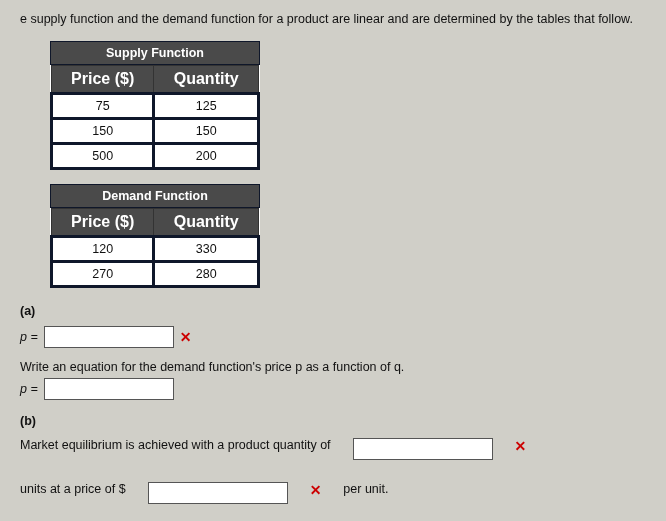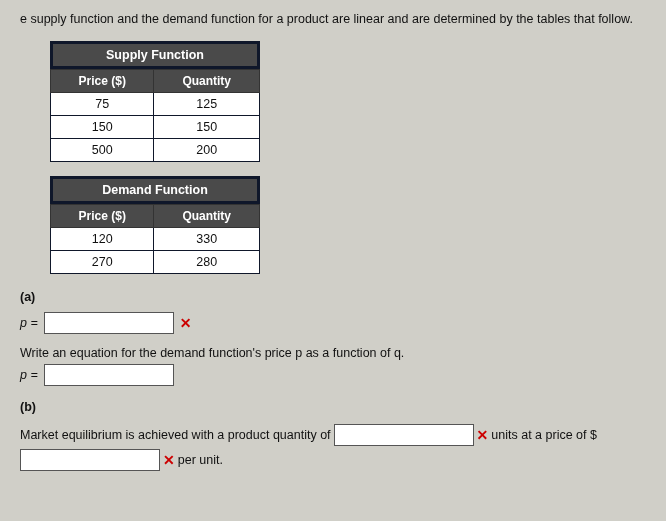--- a/index.html
+++ b/index.html
@@ -27,40 +27,40 @@
     .table-section {
       width: 210px;
     }
     .table-title {
       background: #4a4a4a;
       color: white;
       text-align: center;
       font-size: 12.5px;
       font-weight: bold;
       padding: 4px 6px;
-      border: 3px solid #0f172a;
+      border: 1px solid #0f172a;
     }
     table {
       width: 100%;
       border-collapse: collapse;
       background: white;
     }
     table th {
       background: #4a4a4a;
       color: white;
-      font-size: 12px;
+      font-size: 16px;
       font-weight: bold;
       text-align: center;
       padding: 4px 8px;
       border: 1px solid #333;
     }
     table td {
       text-align: center;
       padding: 4px 8px;
-      border: 1px solid #0f172a;
+      border: 3px solid #0f172a;
       font-size: 12.5px;
       background: white;
     }
     .part-label {
       font-weight: bold;
       font-size: 12.5px;
       margin-bottom: 4px;
     }
     .equation-row {
       display: flex;
@@ -96,22 +96,22 @@
     .part-b-section {
       margin-top: 8px;
     }
     .part-b-intro {
       font-size: 12.5px;
       font-weight: bold;
       margin-bottom: 6px;
     }
     .part-b-row {
       display: flex;
-      align-items: center;
-      gap: 3px;
+      align-items: flex-start;
+      gap: 22px;
       flex-wrap: wrap;
       font-size: 12.5px;
     }
     .part-b-input {
       width: 140px;
       height: 22px;
       border: 1px solid #555;
       padding: 2px 4px;
       font-size: 12px;
       background: white;

